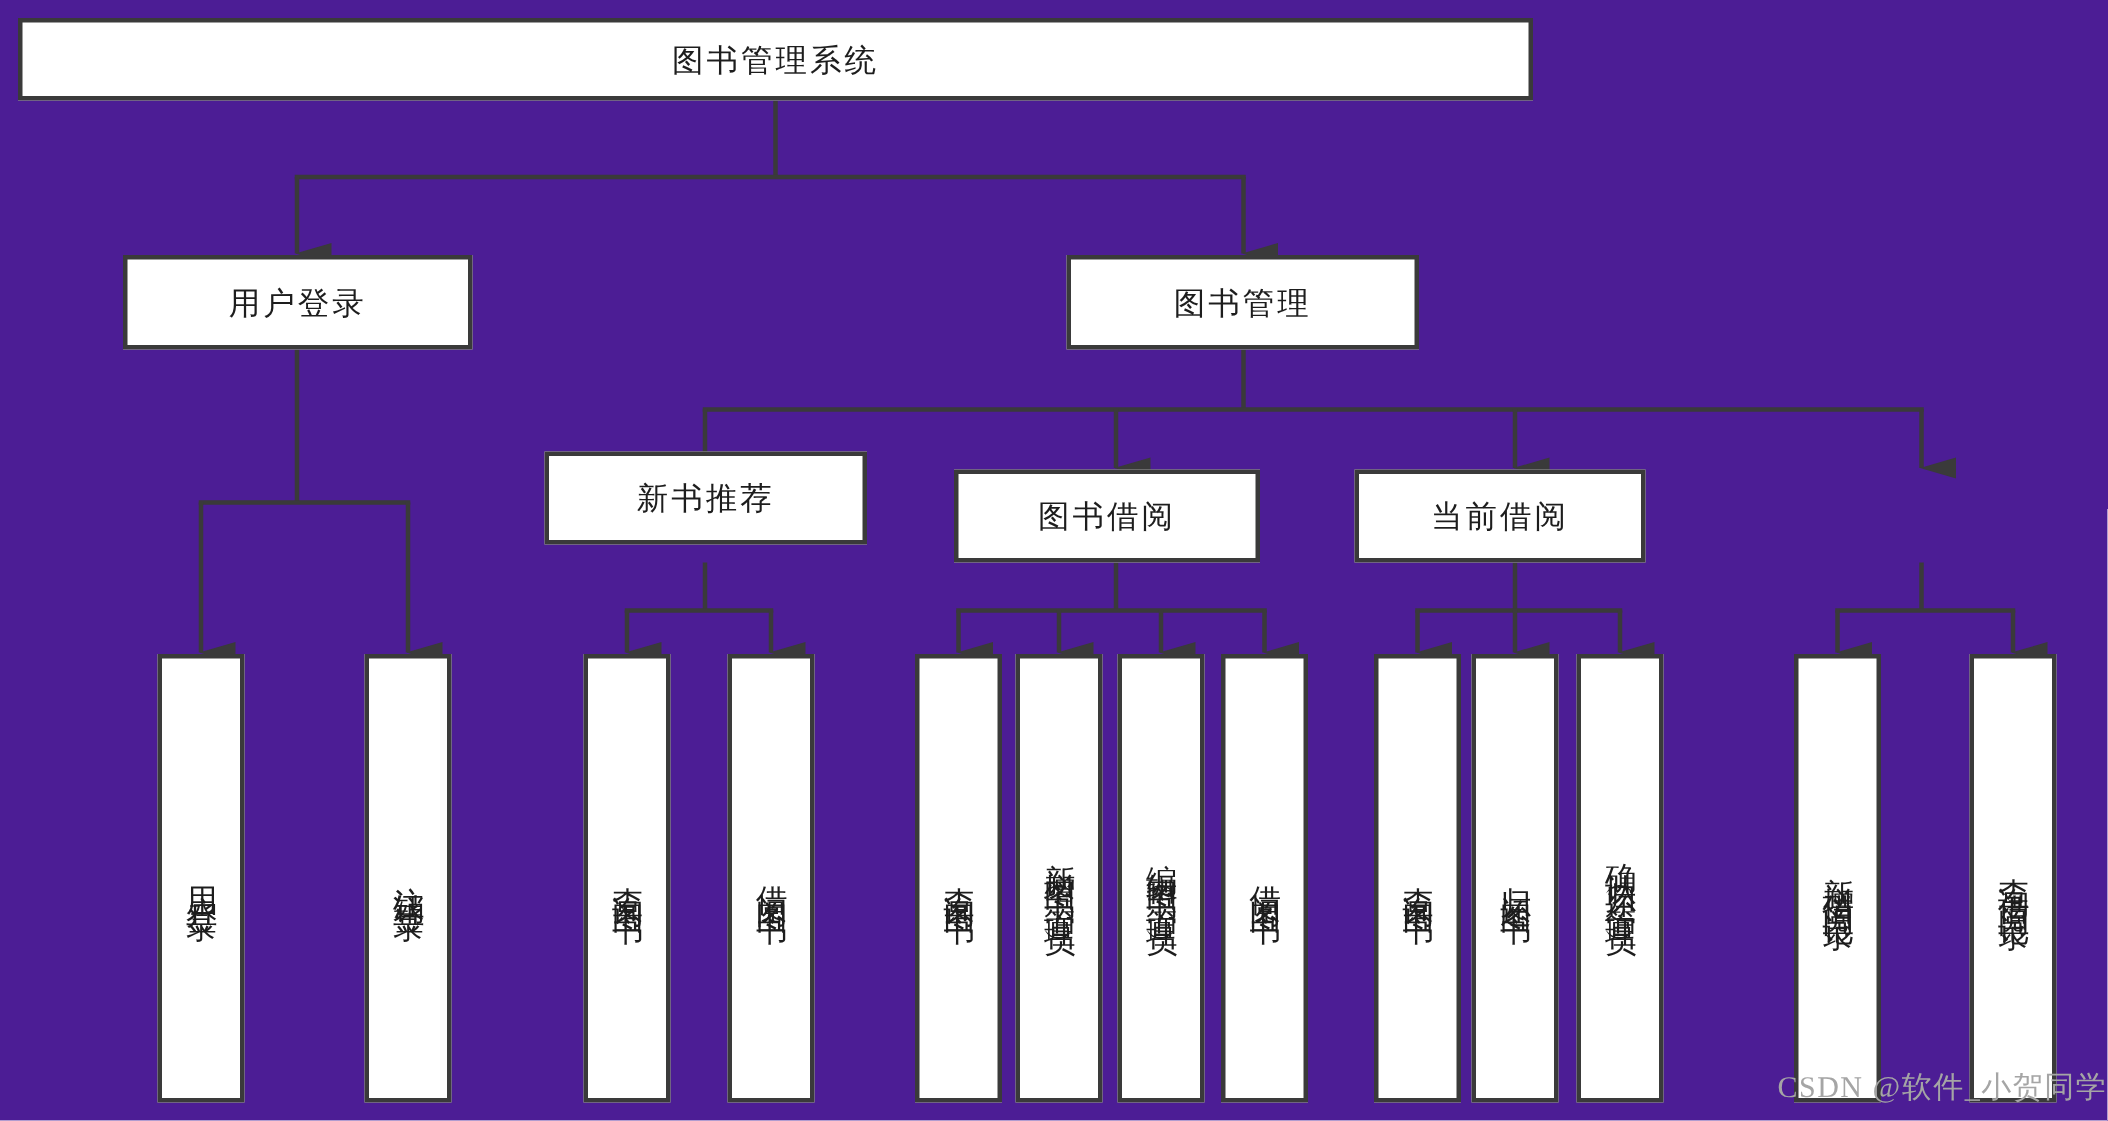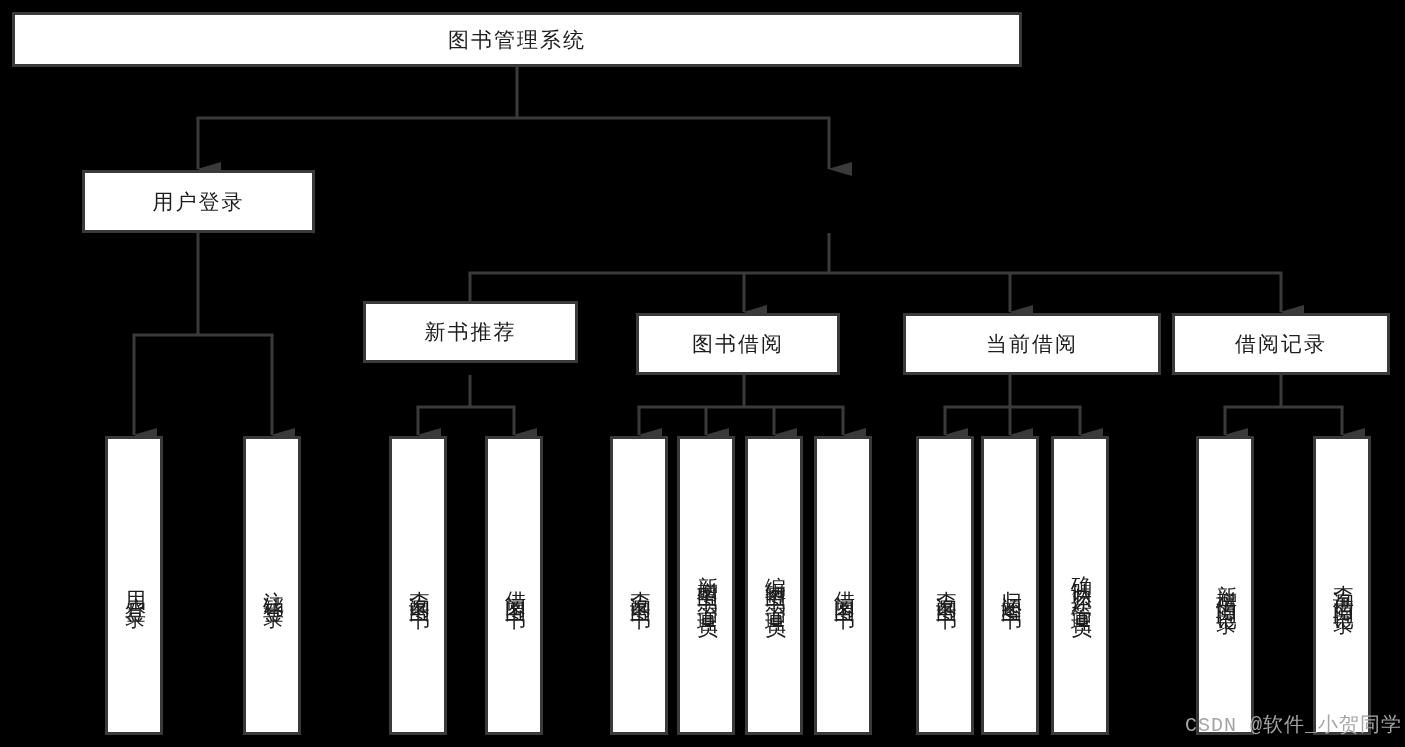--- a/index.html
+++ b/index.html
@@ -1,21 +1,21 @@
 <!DOCTYPE html>
 <html><head>
 <meta charset="utf-8">
 <style>
   html, body { margin: 0; padding: 0; background: #ffffff; }
   #canvas {
     position: relative;
     width: 1405px;
     height: 747px;
-    background: #000000;
-    font-family: Liberation Mono, monospace;
+    background: #4c1d95;
+    font-family: Liberation Serif, serif;
     overflow: hidden;
   }
   #connectors {
     position: absolute;
     left: 0; top: 0;
     width: 1405px; height: 747px;
   }
   .node {
     position: absolute;
     box-sizing: border-box;
@@ -125,25 +125,25 @@
       <line x1="1281" y1="375" x2="1281" y2="407"></line>
       <line x1="1223.5" y1="407" x2="1343.5" y2="407"></line>
       <line x1="1225" y1="407" x2="1225" y2="435" marker-end="url(#arrow)"></line>
       <line x1="1342" y1="407" x2="1342" y2="435" marker-end="url(#arrow)"></line>
     </g>
   </svg>
 
   <div class="node" style="left:12px; top:12px; width:1010px; height:55px;">图书管理系统</div>
 
   <div class="node" style="left:82px; top:170px; width:233px; height:63px;">用户登录</div>
+  <div class="node" style="left:711px; top:170px; width:235px; height:63px;">图书管理</div>
 
   <div class="node" style="left:363px; top:301px; width:215px; height:62px;">新书推荐</div>
   <div class="node" style="left:636px; top:313px; width:204px; height:62px;">图书借阅</div>
-  <div class="node" style="left:903px; top:313px; width:258px; height:62px;">当前借阅</div>
-  <div class="node" style="left:1172px; top:313px; width:218px; height:62px;">借阅记录</div>
+  <div class="node" style="left:903px; top:313px; width:194px; height:62px;">当前借阅</div>
 
   <div class="leaf" style="left:105px;">
     <span class="vlabel">用户登录</span>
   </div>
   <div class="leaf" style="left:243px;">
     <span class="vlabel">注销登录</span>
   </div>
   <div class="leaf" style="left:389px;">
     <span class="vlabel">查询图书</span>
   </div>

